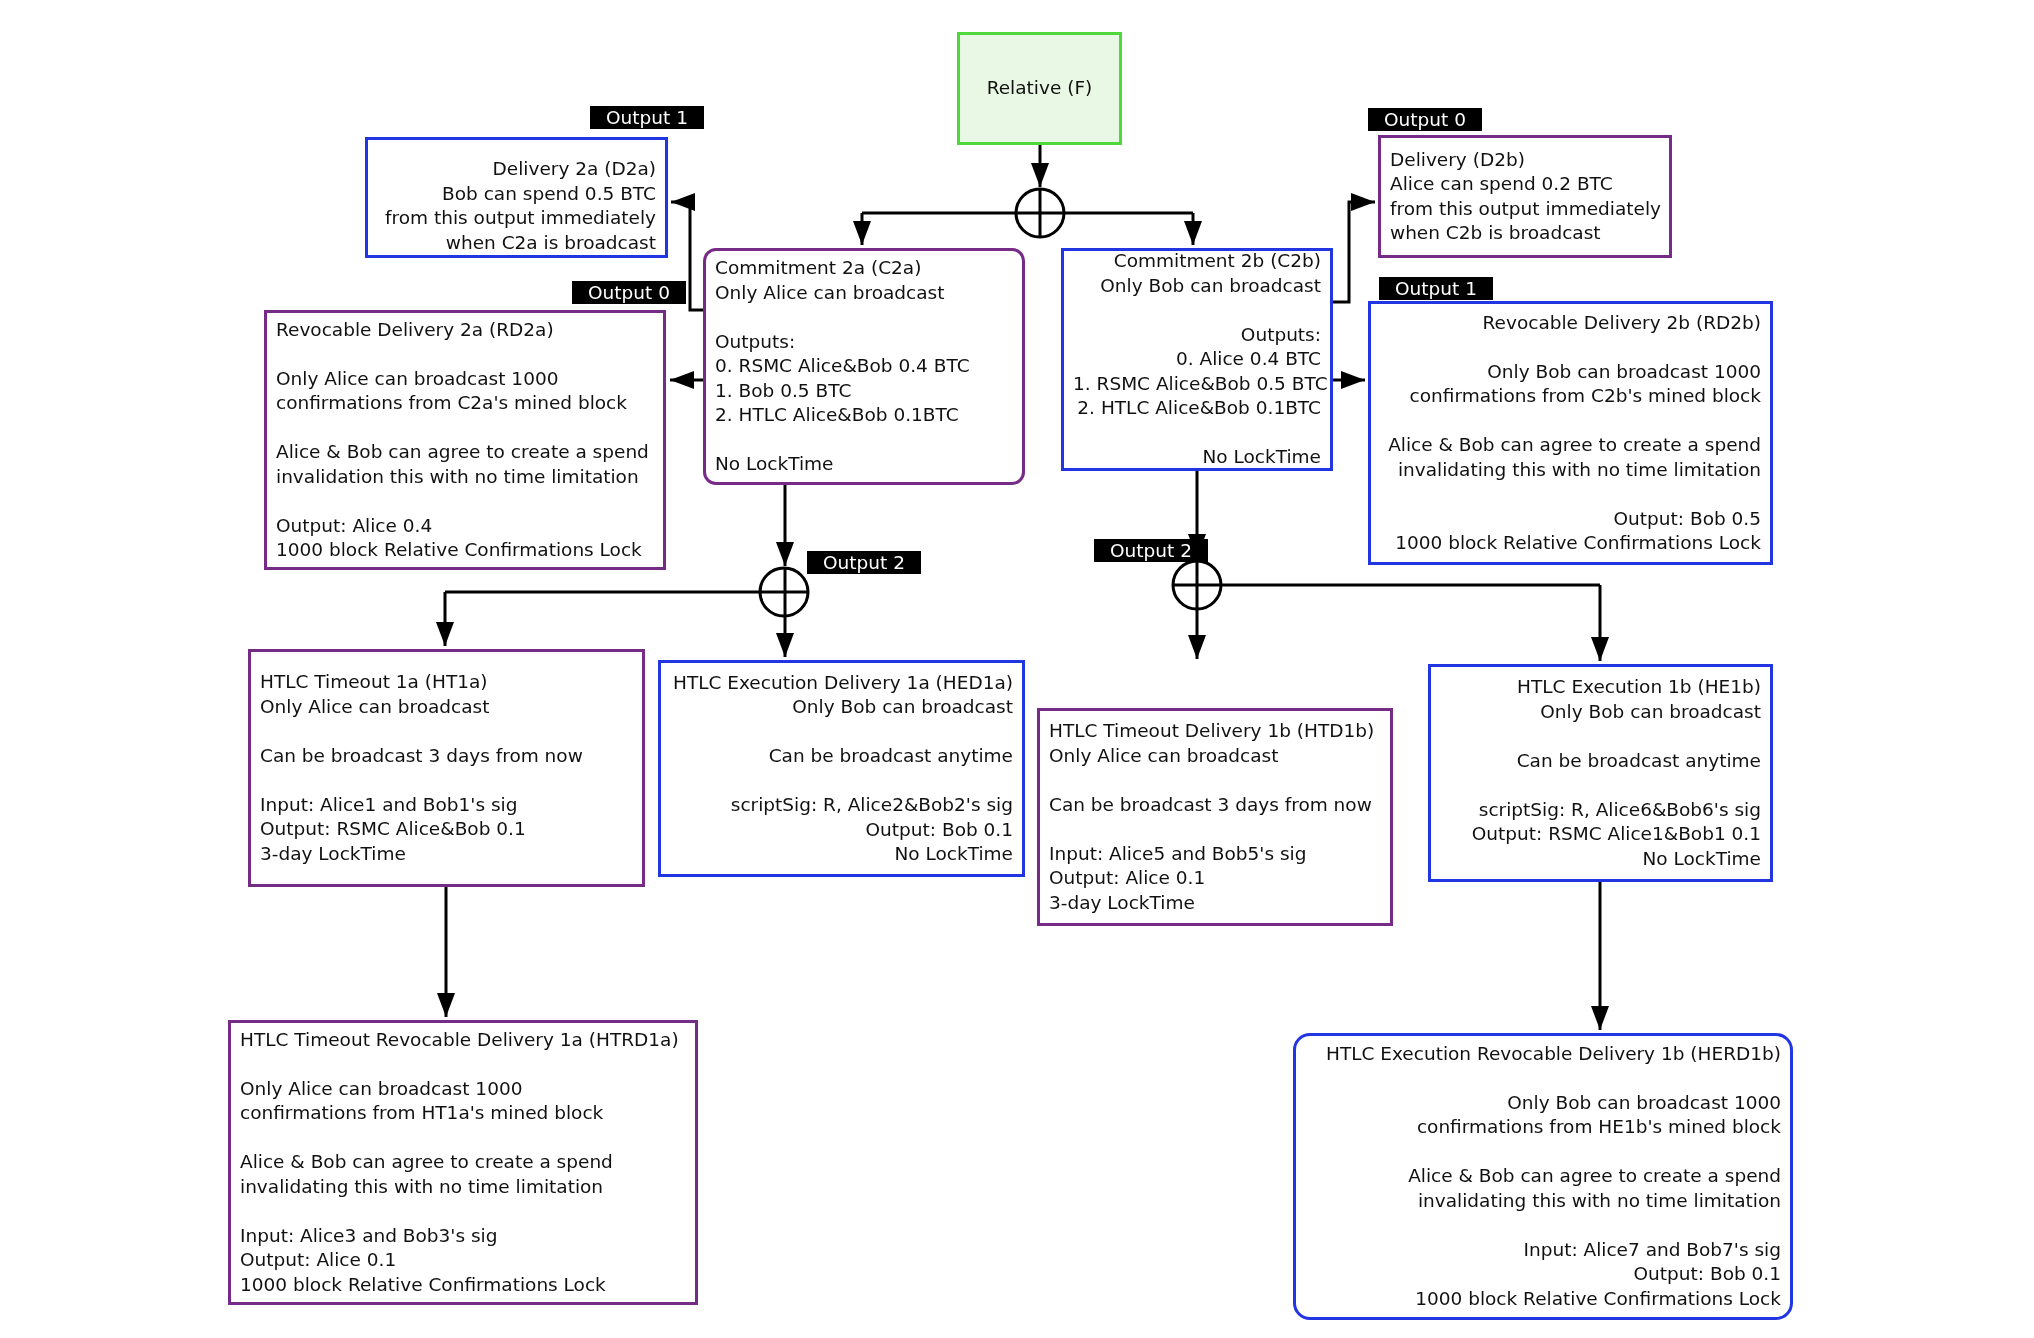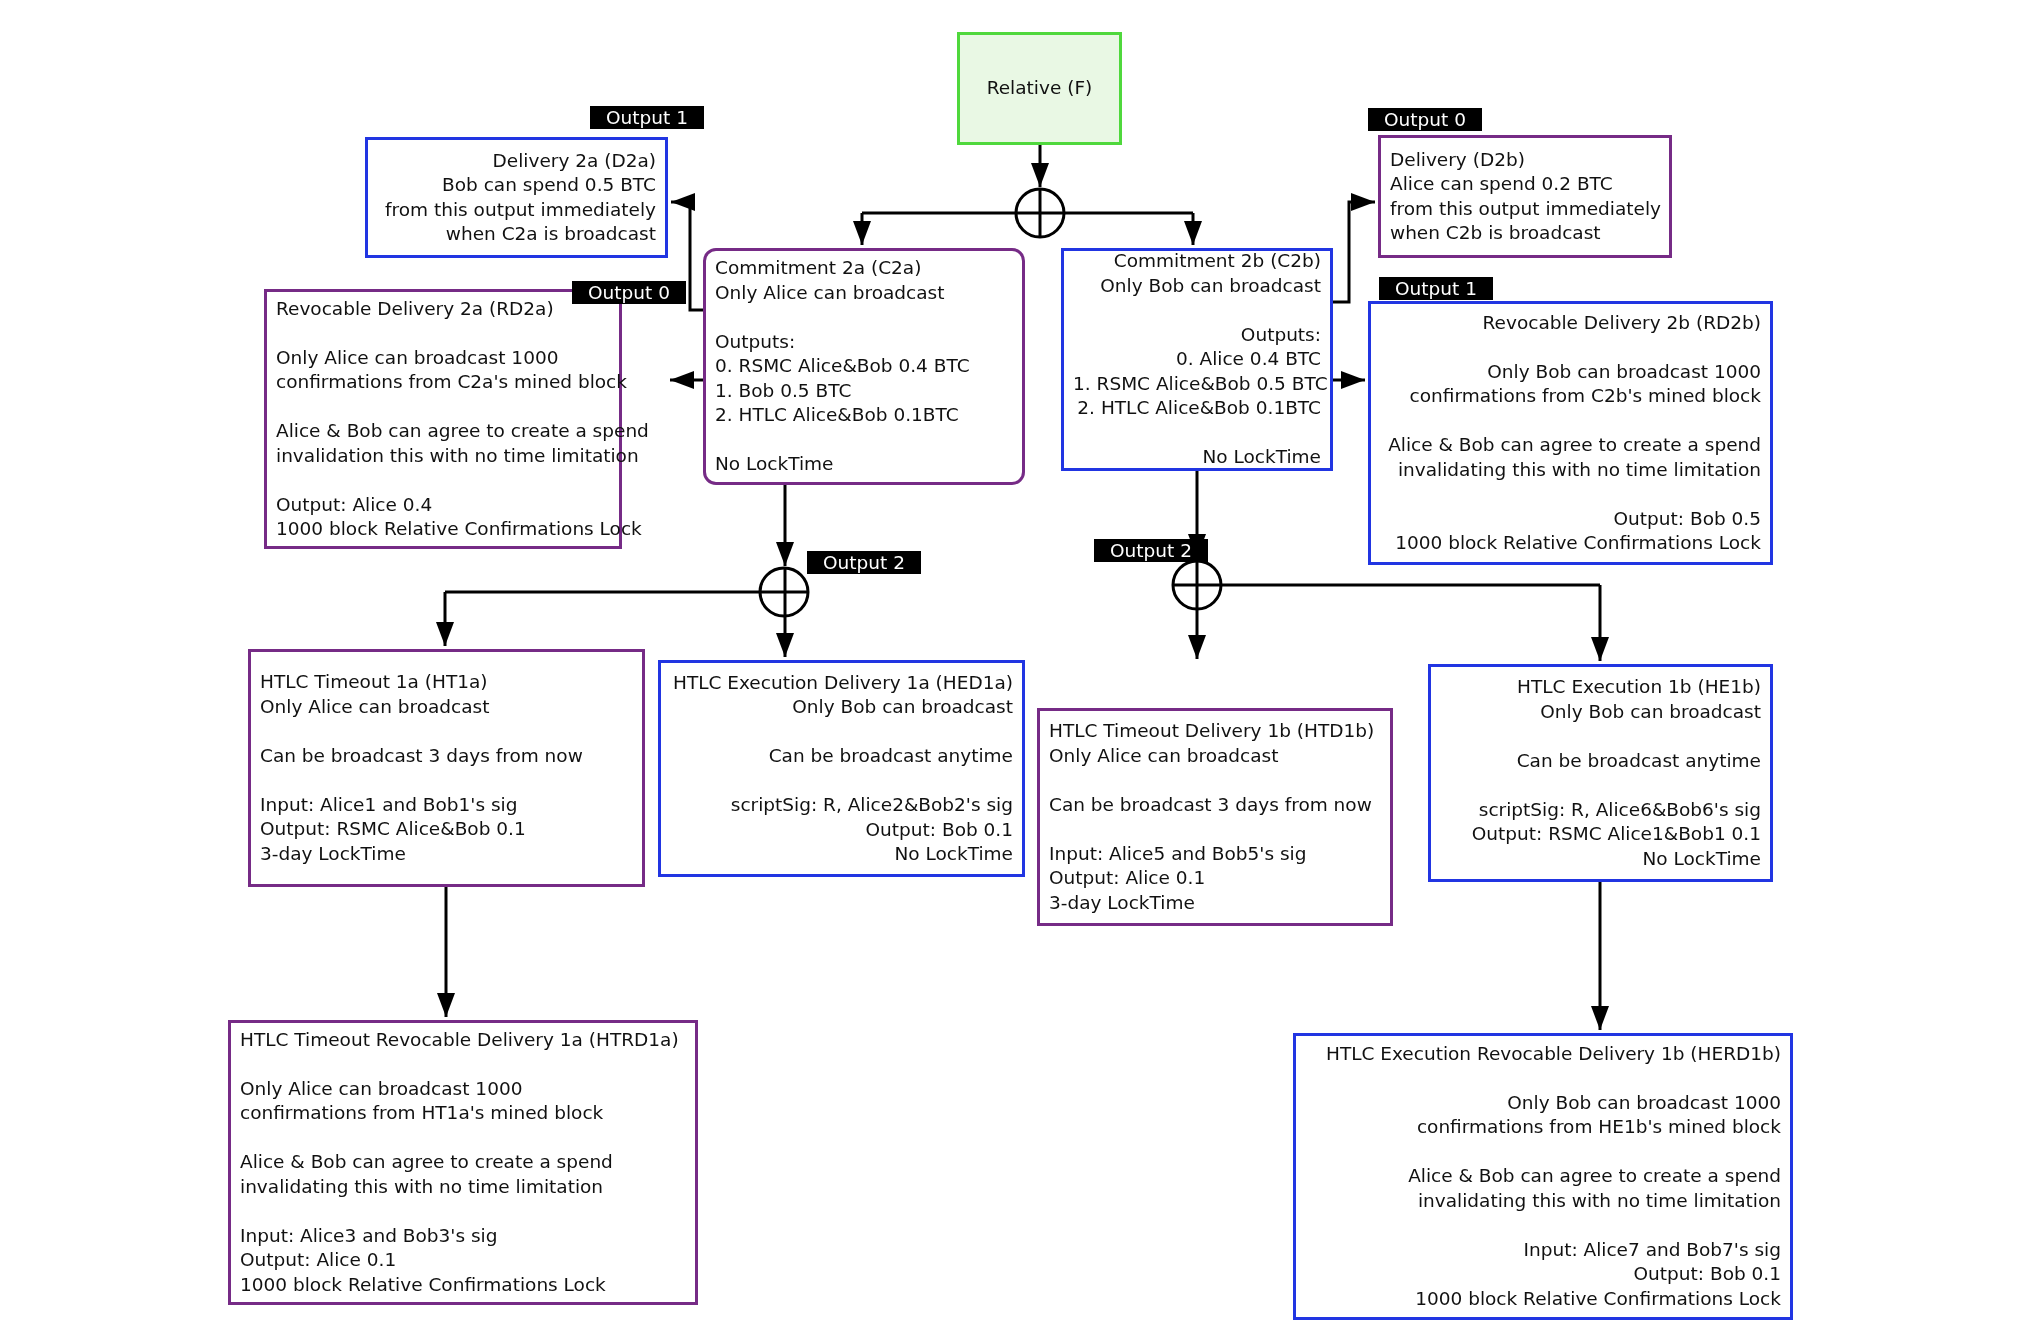--- a/index.html
+++ b/index.html
@@ -78,28 +78,28 @@
 
       <path d="M446 887 L446 1017" marker-end="url(#arrow)"></path>
       <path d="M1600 882 L1600 1030" marker-end="url(#arrow)"></path>
     </g>
   </svg>
 
   <div class="node funding" style="left:957px;top:32px;width:165px;height:113px;">
     <div class="txt">Relative (F)</div>
   </div>
 
-  <div class="node blue ta-r" style="left:365px;top:137px;width:303px;height:121px;">
+  <div class="node blue ta-r" style="left:365px;top:137px;width:303px;height:121px;justify-content:flex-end;">
     <div class="txt">Delivery 2a (D2a)
 Bob can spend 0.5 BTC
 from this output immediately
 when C2a is broadcast</div>
   </div>
 
-  <div class="node purple ta-l" style="left:264px;top:289px;width:358px;height:260px;">
+  <div class="node purple ta-l" style="left:264px;top:310px;width:402px;height:260px;">
     <div class="txt">Revocable Delivery 2a (RD2a)
 
 Only Alice can broadcast 1000
 confirmations from C2a's mined block
 
 Alice &amp; Bob can agree to create a spend
 invalidation this with no time limitation
 
 Output: Alice 0.4
 1000 block Relative Confirmations Lock</div>
@@ -200,21 +200,21 @@
 confirmations from HT1a's mined block
 
 Alice &amp; Bob can agree to create a spend
 invalidating this with no time limitation
 
 Input: Alice3 and Bob3's sig
 Output: Alice 0.1
 1000 block Relative Confirmations Lock</div>
   </div>
 
-  <div class="node blue ta-r" style="left:1293px;top:1033px;width:500px;height:287px;">
+  <div class="node blue ta-r" style="left:1293px;top:1033px;width:500px;height:287px;border-radius:17px;">
     <div class="txt">HTLC Execution Revocable Delivery 1b (HERD1b)
 
 Only Bob can broadcast 1000
 confirmations from HE1b's mined block
 
 Alice &amp; Bob can agree to create a spend
 invalidating this with no time limitation
 
 Input: Alice7 and Bob7's sig
 Output: Bob 0.1

